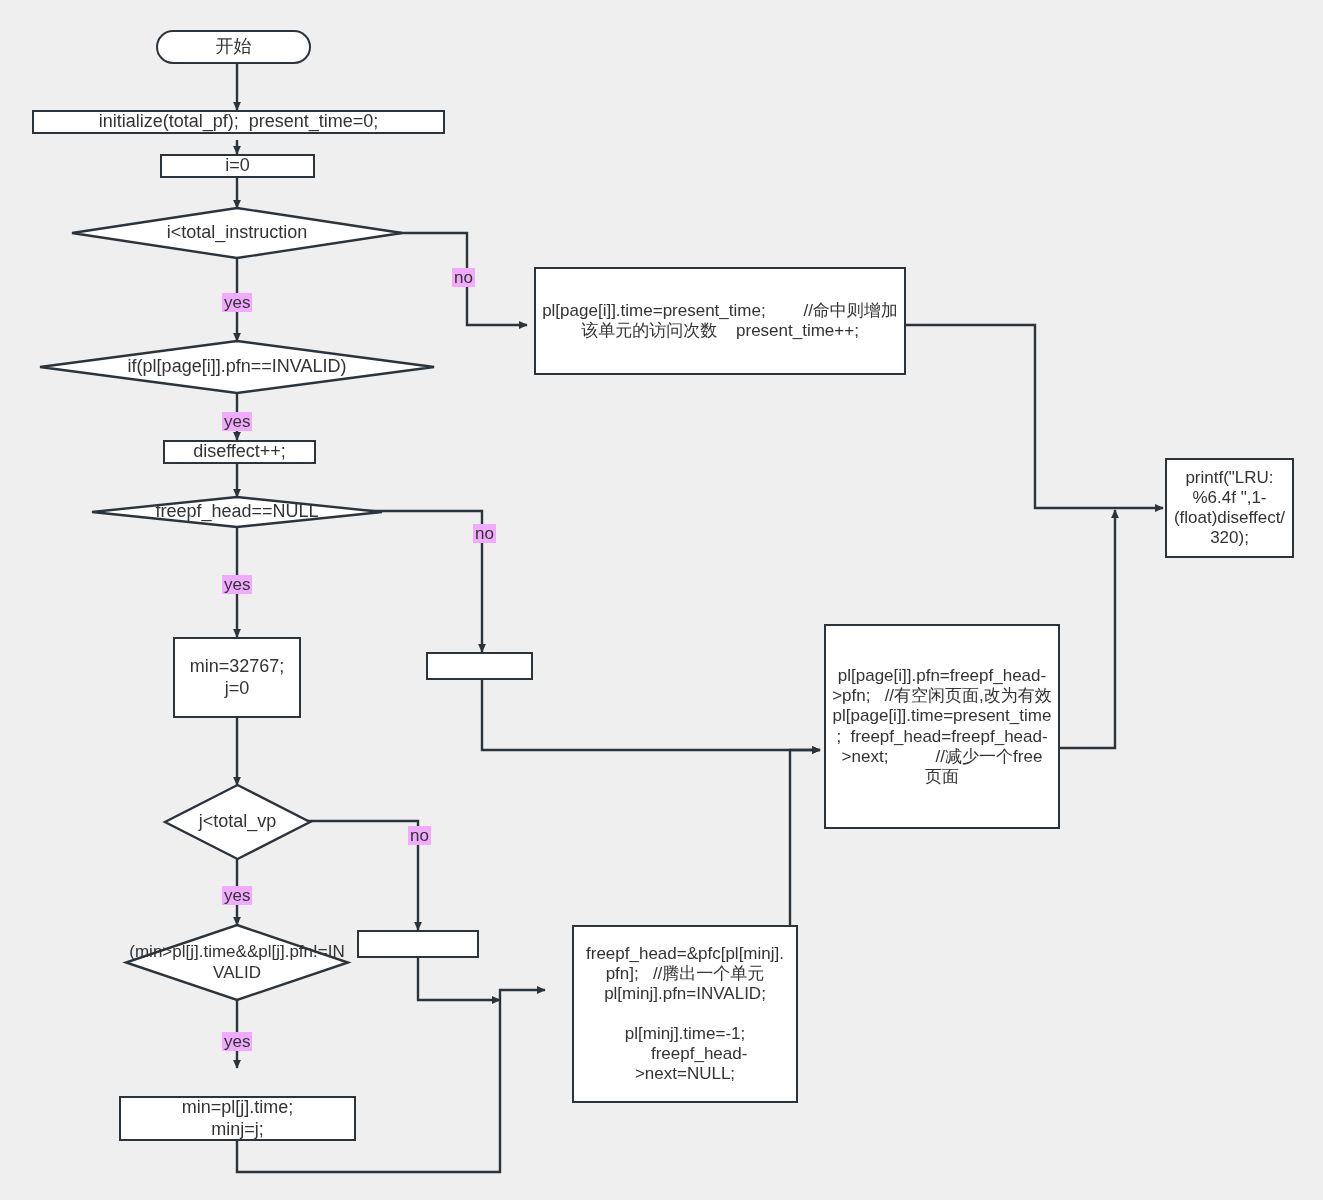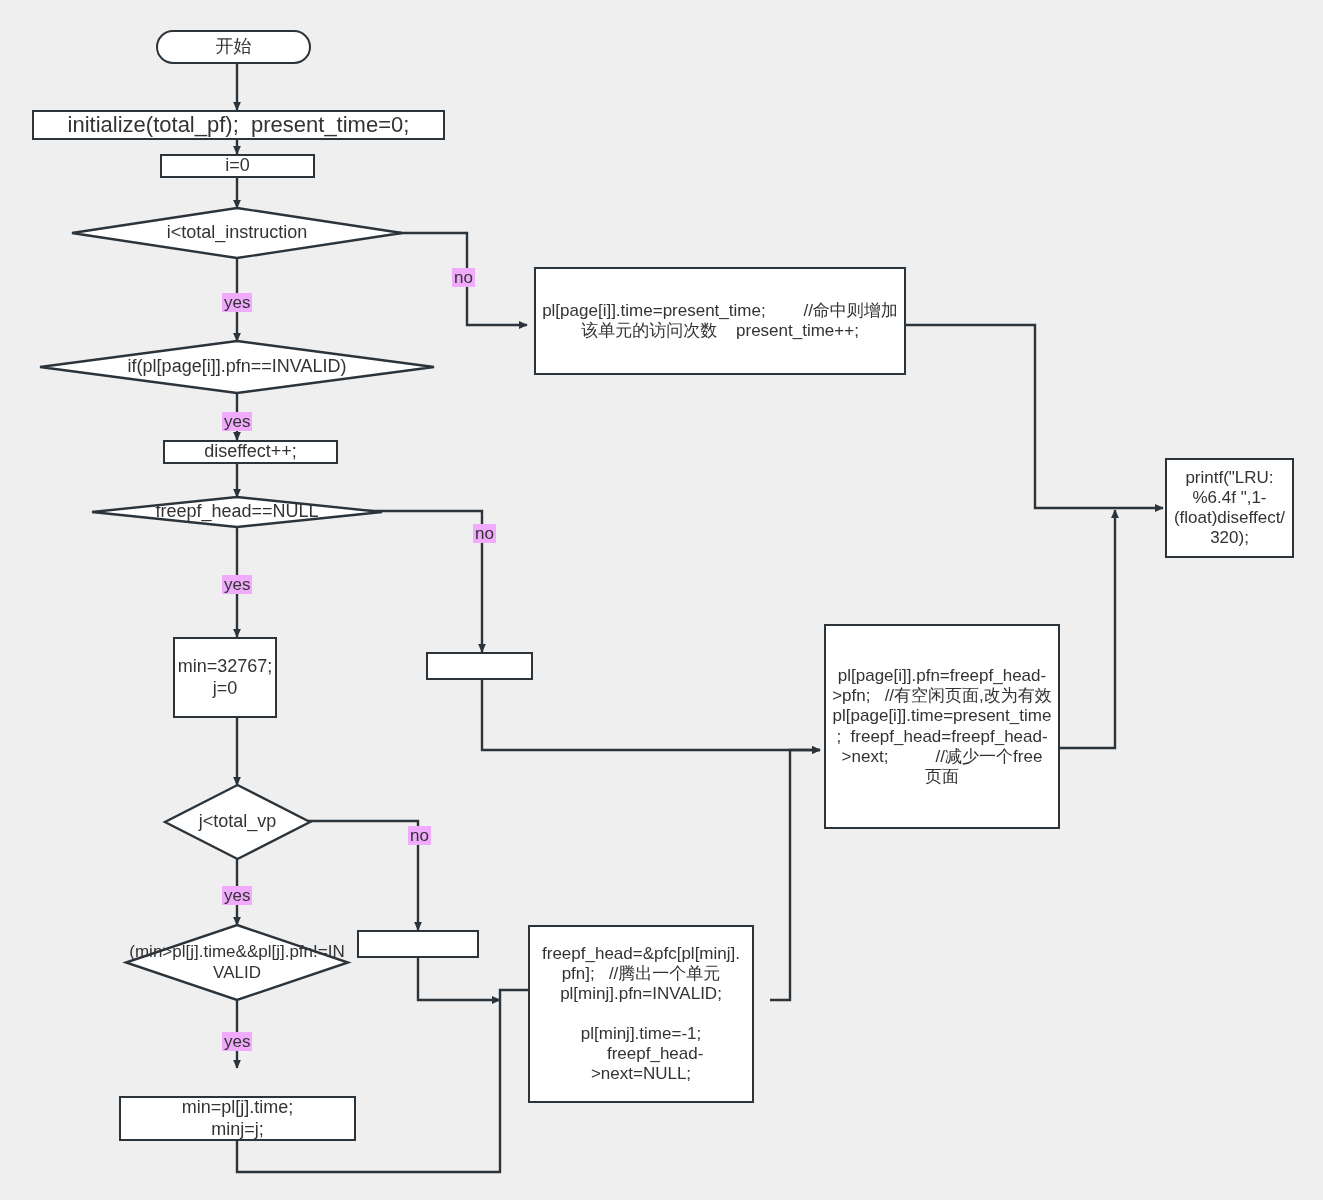--- a/index.html
+++ b/index.html
@@ -101,21 +101,21 @@
       <path d="M906,325 L1035,325 L1035,508 L1163,508"></path>
 
       <path d="M1060,748 L1115,748 L1115,510"></path>
     </g>
   </svg>
 
   <div class="node terminal" style="left:156px;top:30px;width:155px;height:34px;font-size:18px;">
     <span>开始</span>
   </div>
 
-  <div class="node" style="left:32px;top:110px;width:413px;height:30px;font-size:22px;">
+  <div class="node" style="left:32px;top:110px;width:413px;height:24px;font-size:18px;">
     <span>initialize(total_pf);  present_time=0;</span>
   </div>
 
   <div class="node" style="left:160px;top:154px;width:155px;height:24px;font-size:18px;">
     <span>i=0</span>
   </div>
 
   <div class="node decision" style="left:72px;top:208px;width:330px;height:50px;font-size:18px;">
     <svg viewBox="0 0 330 50" preserveAspectRatio="none">
       <polygon points="165,0 330,25 165,50 0,25" fill="#ffffff" stroke="#2b333b" stroke-width="2.4" vector-effect="non-scaling-stroke"></polygon>
@@ -127,32 +127,32 @@
     <span>pl[page[i]].time=present_time;        //命中则增加该单元的访问次数    present_time++;</span>
   </div>
 
   <div class="node decision" style="left:40px;top:341px;width:394px;height:52px;font-size:18px;">
     <svg viewBox="0 0 394 52" preserveAspectRatio="none">
       <polygon points="197,0 394,26 197,52 0,26" fill="#ffffff" stroke="#2b333b" stroke-width="2.4" vector-effect="non-scaling-stroke"></polygon>
     </svg>
     <span class="dlabel">if(pl[page[i]].pfn==INVALID)</span>
   </div>
 
-  <div class="node" style="left:163px;top:440px;width:175px;height:24px;font-size:18px;">
+  <div class="node" style="left:163px;top:440px;width:153px;height:24px;font-size:18px;">
     <span>diseffect++;</span>
   </div>
 
   <div class="node decision" style="left:92px;top:497px;width:290px;height:30px;font-size:18px;">
     <svg viewBox="0 0 290 30" preserveAspectRatio="none">
       <polygon points="145,0 290,15 145,30 0,15" fill="#ffffff" stroke="#2b333b" stroke-width="2.4" vector-effect="non-scaling-stroke"></polygon>
     </svg>
     <span class="dlabel">freepf_head==NULL</span>
   </div>
 
-  <div class="node" style="left:173px;top:637px;width:104px;height:81px;font-size:18px;">
+  <div class="node" style="left:173px;top:637px;width:128px;height:81px;font-size:18px;">
     <span>min=32767;
 j=0</span>
   </div>
 
   <div class="node" style="left:426px;top:652px;width:107px;height:28px;font-size:17px;">
     <span></span>
   </div>
 
   <div class="node decision" style="left:165px;top:785px;width:145px;height:74px;font-size:18px;">
     <svg viewBox="0 0 145 74" preserveAspectRatio="none">
@@ -170,21 +170,21 @@
 
   <div class="node" style="left:357px;top:930px;width:122px;height:28px;font-size:17px;">
     <span></span>
   </div>
 
   <div class="node" style="left:119px;top:1068px;width:237px;height:45px;font-size:18px;margin-top:28px;">
     <span>min=pl[j].time;
 minj=j;</span>
   </div>
 
-  <div class="node" style="left:528px;top:925px;width:226px;height:178px;font-size:17px;padding:0 8px;">
+  <div class="node" style="left:572px;top:925px;width:226px;height:178px;font-size:17px;padding:0 8px;">
     <span>freepf_head=&amp;pfc[pl[minj].pfn];   //腾出一个单元
 pl[minj].pfn=INVALID;
 
 pl[minj].time=-1;
       freepf_head-&gt;next=NULL;</span>
   </div>
 
   <div class="node" style="left:824px;top:624px;width:236px;height:205px;font-size:17px;padding:0 6px;">
     <span>pl[page[i]].pfn=freepf_head-&gt;pfn;   //有空闲页面,改为有效
 pl[page[i]].time=present_time;  freepf_head=freepf_head-&gt;next;          //减少一个free 页面</span>

